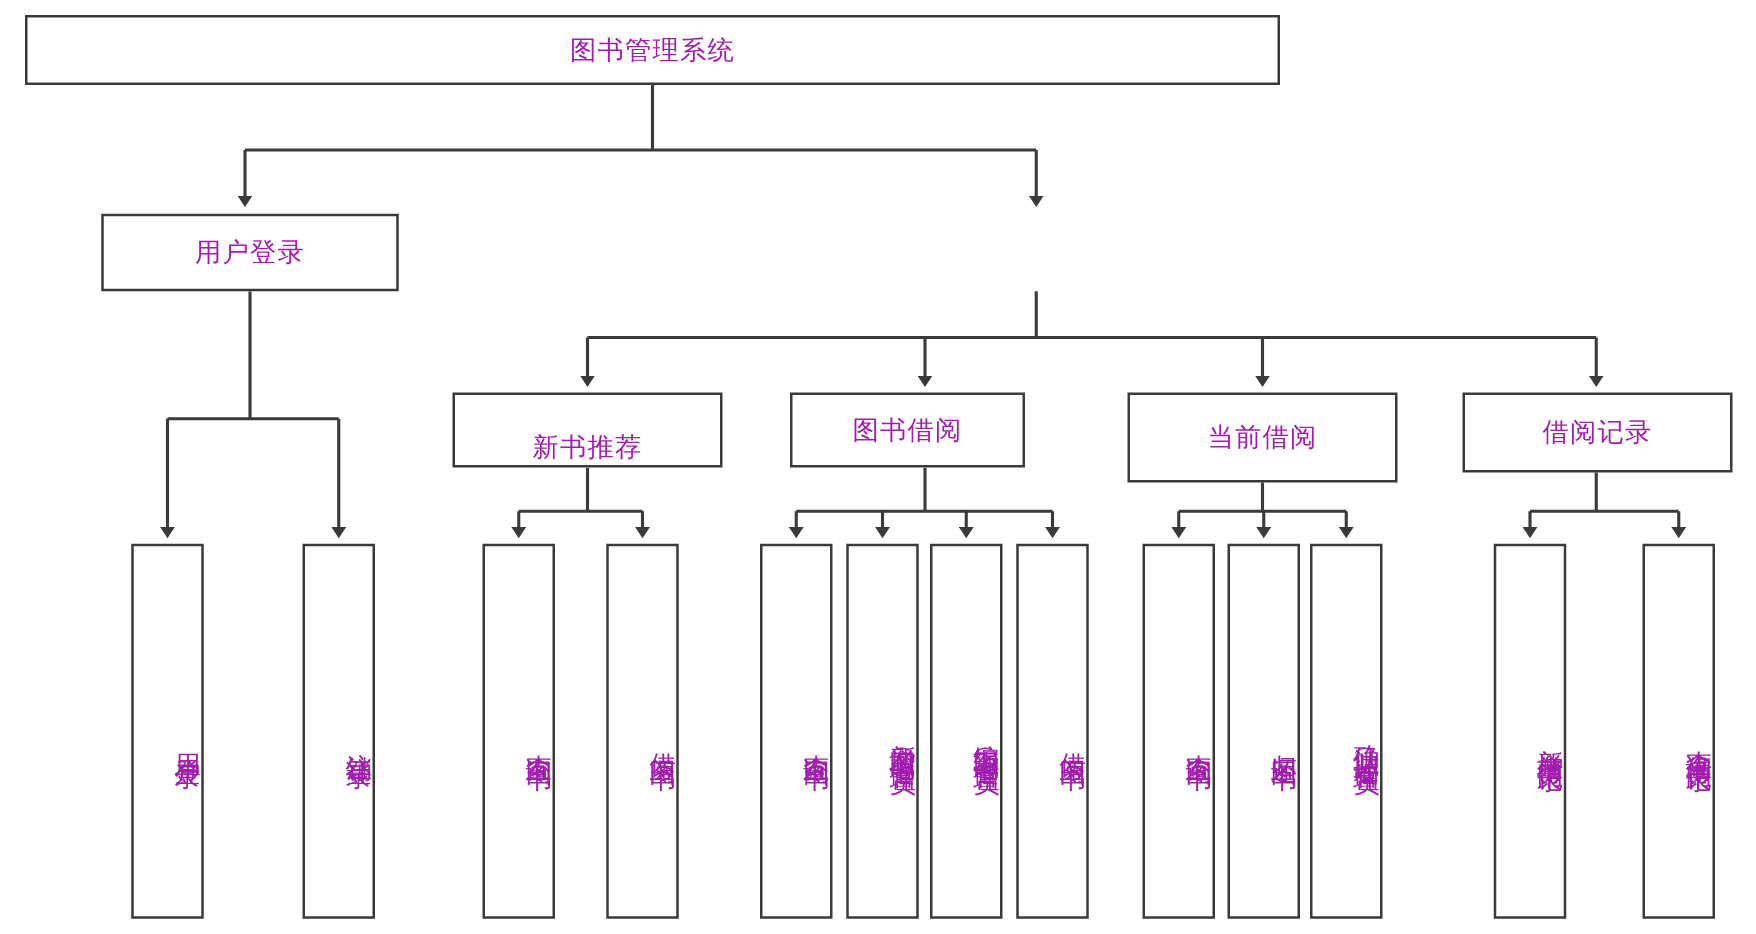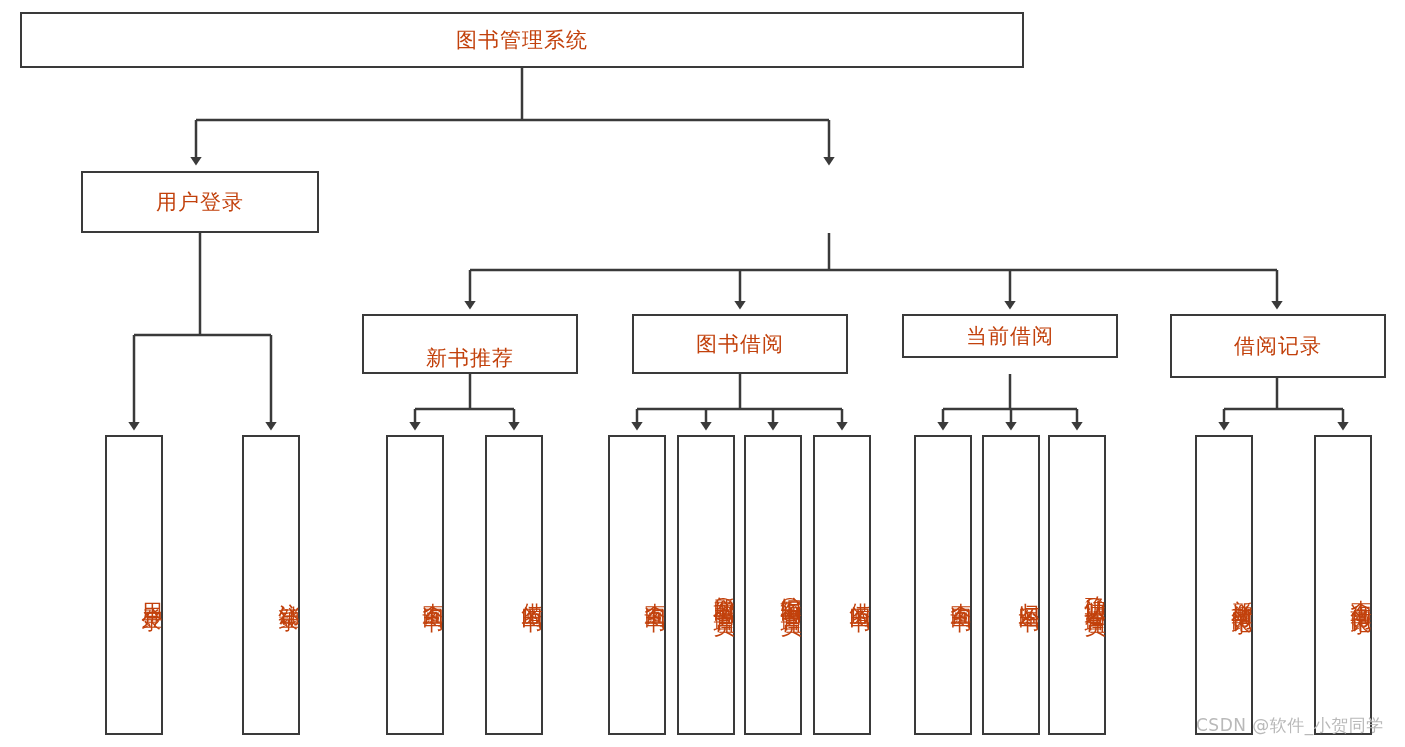--- a/index.html
+++ b/index.html
@@ -14,22 +14,21 @@
   svg.edges{position:absolute;left:0;top:0;width:1405px;height:747px;pointer-events:none;}
 
   .node{
     position:absolute;
     box-sizing:border-box;
     background:#ffffff;
     border:2px solid #3a3a3a;
     display:flex;
     align-items:center;
     justify-content:center;
-    color:#c2410c;
-    font-family:Liberation Mono, monospace;
+    color:#a21caf;
   }
   .node.h{ font-size:21px; letter-spacing:1px; }
   .node.v{
     writing-mode:vertical-rl;
     text-orientation:upright;
     font-size:21px;
     letter-spacing:3px;
     align-items:flex-start;
     justify-content:center;
     padding-top:14px;
@@ -110,24 +109,24 @@
     <span class="lbl">图书管理系统</span>
   </div>
 
   <div class="node h" style="left:81px;top:171px;width:238px;height:62px;">
     <span class="lbl">用户登录</span>
   </div>
 
   <div class="node h" style="left:362px;top:314px;width:216px;height:60px;align-items:flex-end;">
     <span class="lbl">新书推荐</span>
   </div>
-  <div class="node h" style="left:632px;top:314px;width:216px;height:60px;">
+  <div class="node h" style="left:632px;top:314px;width:188px;height:60px;">
     <span class="lbl">图书借阅</span>
   </div>
-  <div class="node h" style="left:902px;top:314px;width:216px;height:44px;">
+  <div class="node h" style="left:902px;top:314px;width:216px;height:72px;">
     <span class="lbl">当前借阅</span>
   </div>
   <div class="node h" style="left:1170px;top:314px;width:216px;height:64px;">
     <span class="lbl">借阅记录</span>
   </div>
 
   <div class="node v" style="left:105px;top:435px;width:58px;height:300px;">
     <span class="lbl">用户登录</span>
   </div>
   <div class="node v" style="left:242px;top:435px;width:58px;height:300px;">
@@ -164,15 +163,14 @@
     <span class="lbl">确认归还（管理员）</span>
   </div>
 
   <div class="node v" style="left:1195px;top:435px;width:58px;height:300px;">
     <span class="lbl">新增借阅记录</span>
   </div>
   <div class="node v" style="left:1314px;top:435px;width:58px;height:300px;">
     <span class="lbl">查询借阅记录</span>
   </div>
 
-  <div id="watermark">CSDN @软件_小贺同学</div>
 
 </div>
 
 </body></html>

